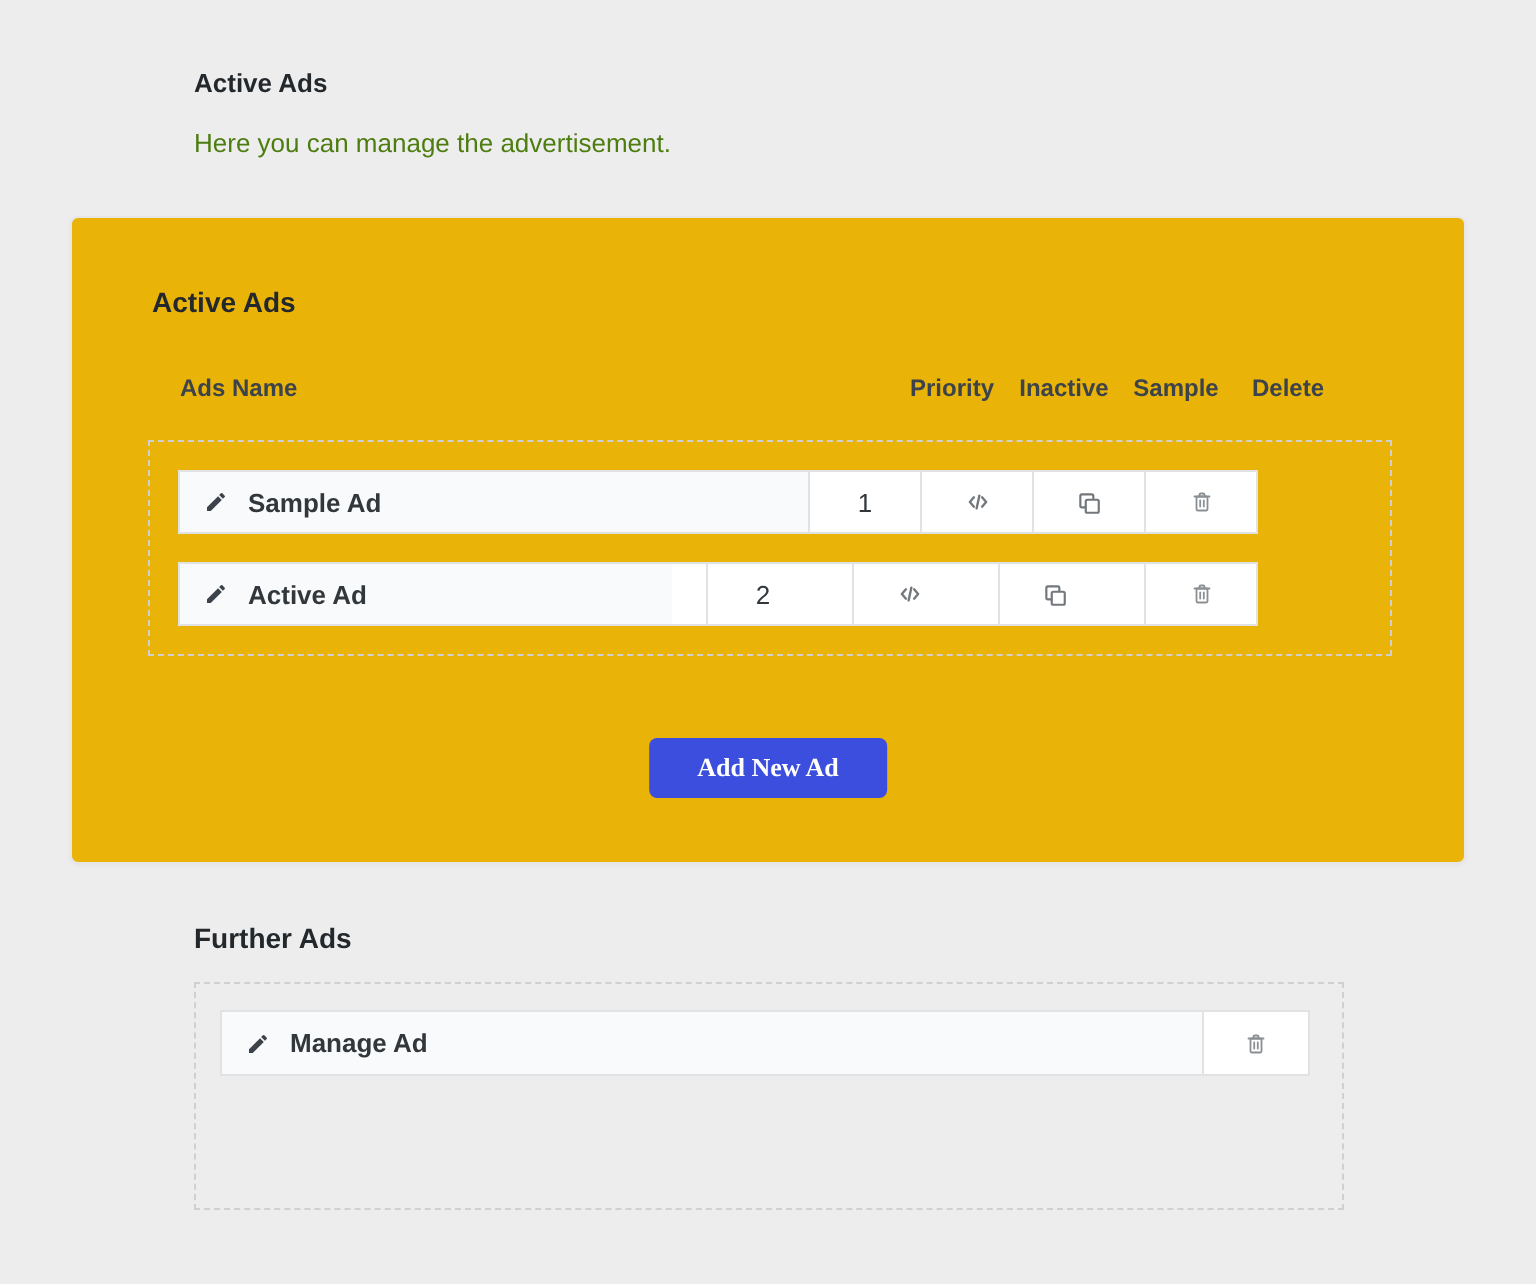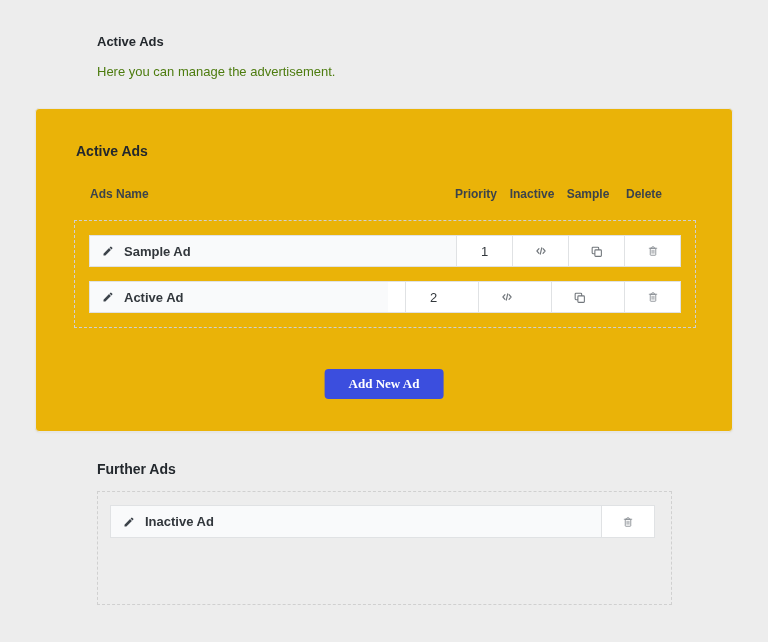--- a/index.html
+++ b/index.html
@@ -44,21 +44,21 @@
   .dashed-box {
     border: 1px dashed #d0d0d0;
     padding: 14px;
   }
   .card .dashed-box {
     position: absolute; left: 38px; top: 111px; width: 622px;
   }
 
   
   .ad-row {
-    display: flex; height: 32px; width: 592px;
+    display: flex; height: 32px; width: 540px;
     border: 1px solid #e0e2e4; background: #ffffff;
   }
   .ad-row + .ad-row { margin-top: 14px; gap: 17px; }
   .cell-name {
     flex: 1 1 auto;
     background: #f9fafb;
     display: flex; align-items: center; gap: 10px;
     padding-left: 12px;
     cursor: pointer;
   }
@@ -208,21 +208,21 @@
   <div class="section-title inactive-title">Further Ads</div>
 
   <div class="dashed-box inactive-box">
     <div class="ad-row inactive-row">
       <div class="cell-name">
         <span class="icon">
           <svg width="12" height="12" viewBox="0 0 24 24">
               <path fill="#3c434a" d="M3 17.25V21h3.75L17.81 9.94l-3.75-3.75L3 17.25zM20.71 7.04c.39-.39.39-1.02 0-1.41l-2.34-2.34a.996.996 0 0 0-1.41 0l-1.83 1.83 3.75 3.75 1.83-1.83z"></path>
             </svg>
         </span>
-        <span class="ad-name">Inactive Ad</span>
+        <span class="ad-name">Manage Ad</span>
       </div>
       <div class="cell">
         <span class="icon">
           <svg width="12" height="12" viewBox="0 0 24 24" fill="none" stroke="#8a8f94" stroke-width="1.8" stroke-linecap="round">
               <path d="M4.5 6.5h15"></path>
               <path d="M9.5 6.5V4.8c0-.7.6-1.3 1.3-1.3h2.4c.7 0 1.3.6 1.3 1.3v1.7"></path>
               <rect x="6.5" y="6.5" width="11" height="14" rx="1.2"></rect>
               <path d="M10.2 10.5v6"></path>
               <path d="M13.8 10.5v6"></path>
             </svg>

